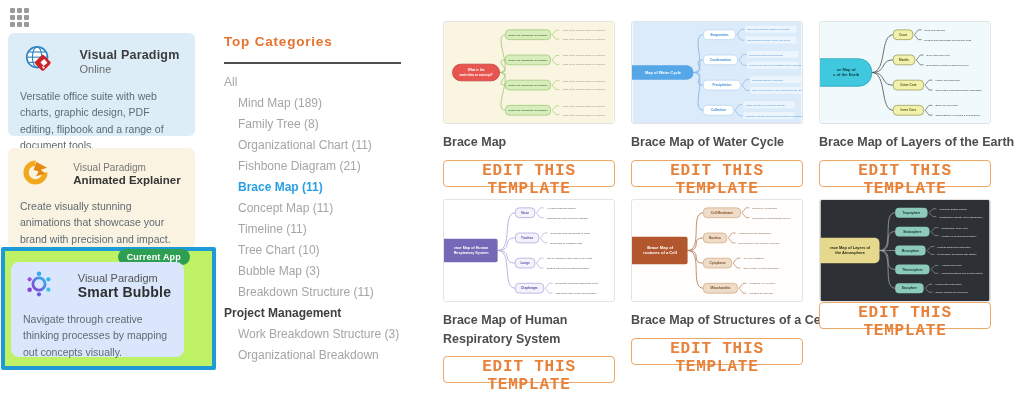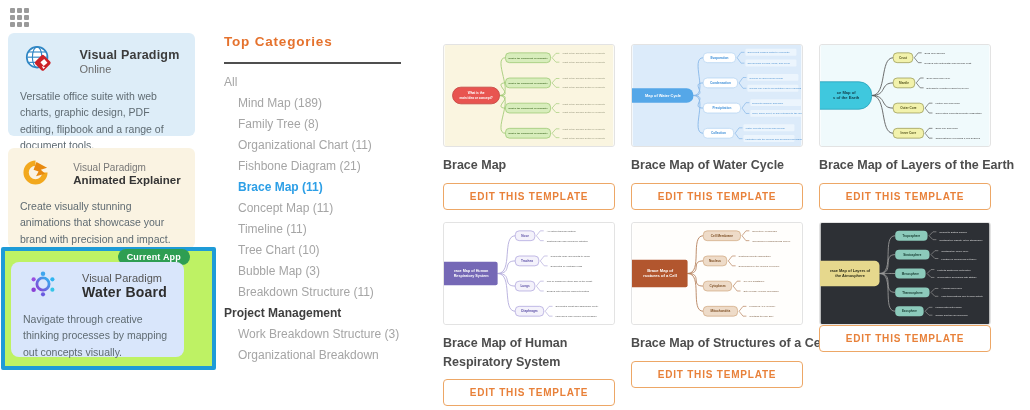--- a/index.html
+++ b/index.html
@@ -39,32 +39,32 @@
   #categories{position:absolute;left:224px;top:34px;width:190px;}
   .cat-title{font-size:13.5px;font-weight:700;color:#e5722d;letter-spacing:.8px;}
   .cat-hr{border:none;border-top:2px solid #4f4f4f;width:177px;margin:13px 0 8px 0;}
   .cat-item{height:21px;line-height:21px;font-size:12px;white-space:nowrap;}
   .cat-item.link{color:#a5a5a5;cursor:pointer;}
   .cat-item.header{color:#3e3e3e;font-weight:700;}
   .cat-item.sub{color:#a5a5a5;padding-left:14px;cursor:pointer;}
   .cat-item.selected{color:#2d9fe6;font-weight:700;}
 
   
-  #template-grid{position:absolute;left:443px;top:44px;
+  #template-grid{position:absolute;left:443px;top:21px;
     display:grid;grid-template-columns:repeat(3,172px);column-gap:16px;row-gap:12px;
     align-items:start;}
   .tpl-card{width:172px;}
   .thumb{width:172px;height:103px;border:1px solid #e3e3e3;border-radius:3px;
     box-sizing:border-box;overflow:hidden;background:#fff;cursor:pointer;}
   .thumb svg{display:block;width:100%;height:100%;}
   .t-title{margin:9px 0 8px 0;font-size:12.5px;font-weight:700;color:#4d4d4d;line-height:1.5;}
   .t-title div{white-space:nowrap;}
   .edit-btn{display:block;width:100%;height:27px;background:#fff;
     border:1px solid #eda766;border-radius:4px;color:#e8813a;
-    font-family:Liberation Sans, sans-serif;font-size:10px;font-weight:700;
+    font-family:Liberation Mono, monospace;font-size:16px;font-weight:700;
     letter-spacing:.8px;cursor:pointer;}
 </style>
 </head>
 <body>
 
 <div class="waffle">
   <i></i>
     <i></i>
     <i></i>
     <i></i>
@@ -128,21 +128,21 @@
           <circle cx="16" cy="5" r="2.4" fill="#3fa5ee"></circle>
           <circle cx="26" cy="11" r="2.2" fill="#2fb4f0"></circle>
           <circle cx="26" cy="22" r="2.2" fill="#35c5e8"></circle>
           <circle cx="16" cy="27" r="2.2" fill="#6a5ae0"></circle>
           <circle cx="6" cy="22" r="2.4" fill="#8a3fd6"></circle>
           <circle cx="6" cy="11" r="2.2" fill="#9a4fe0"></circle>
         </svg>
       </span>
       <span class="brand">
         <span class="top3">Visual Paradigm</span>
-        <span class="bot3">Water Board</span>
+        <span class="bot3">Smart Bubble</span>
       </span>
     </div>
     <div class="desc">Navigate through creative thinking processes by mapping out concepts visually.</div>
   </div>
 </div>
 
 <div id="categories">
   <div class="cat-title">Top Categories</div>
   <hr class="cat-hr">
   <div>

